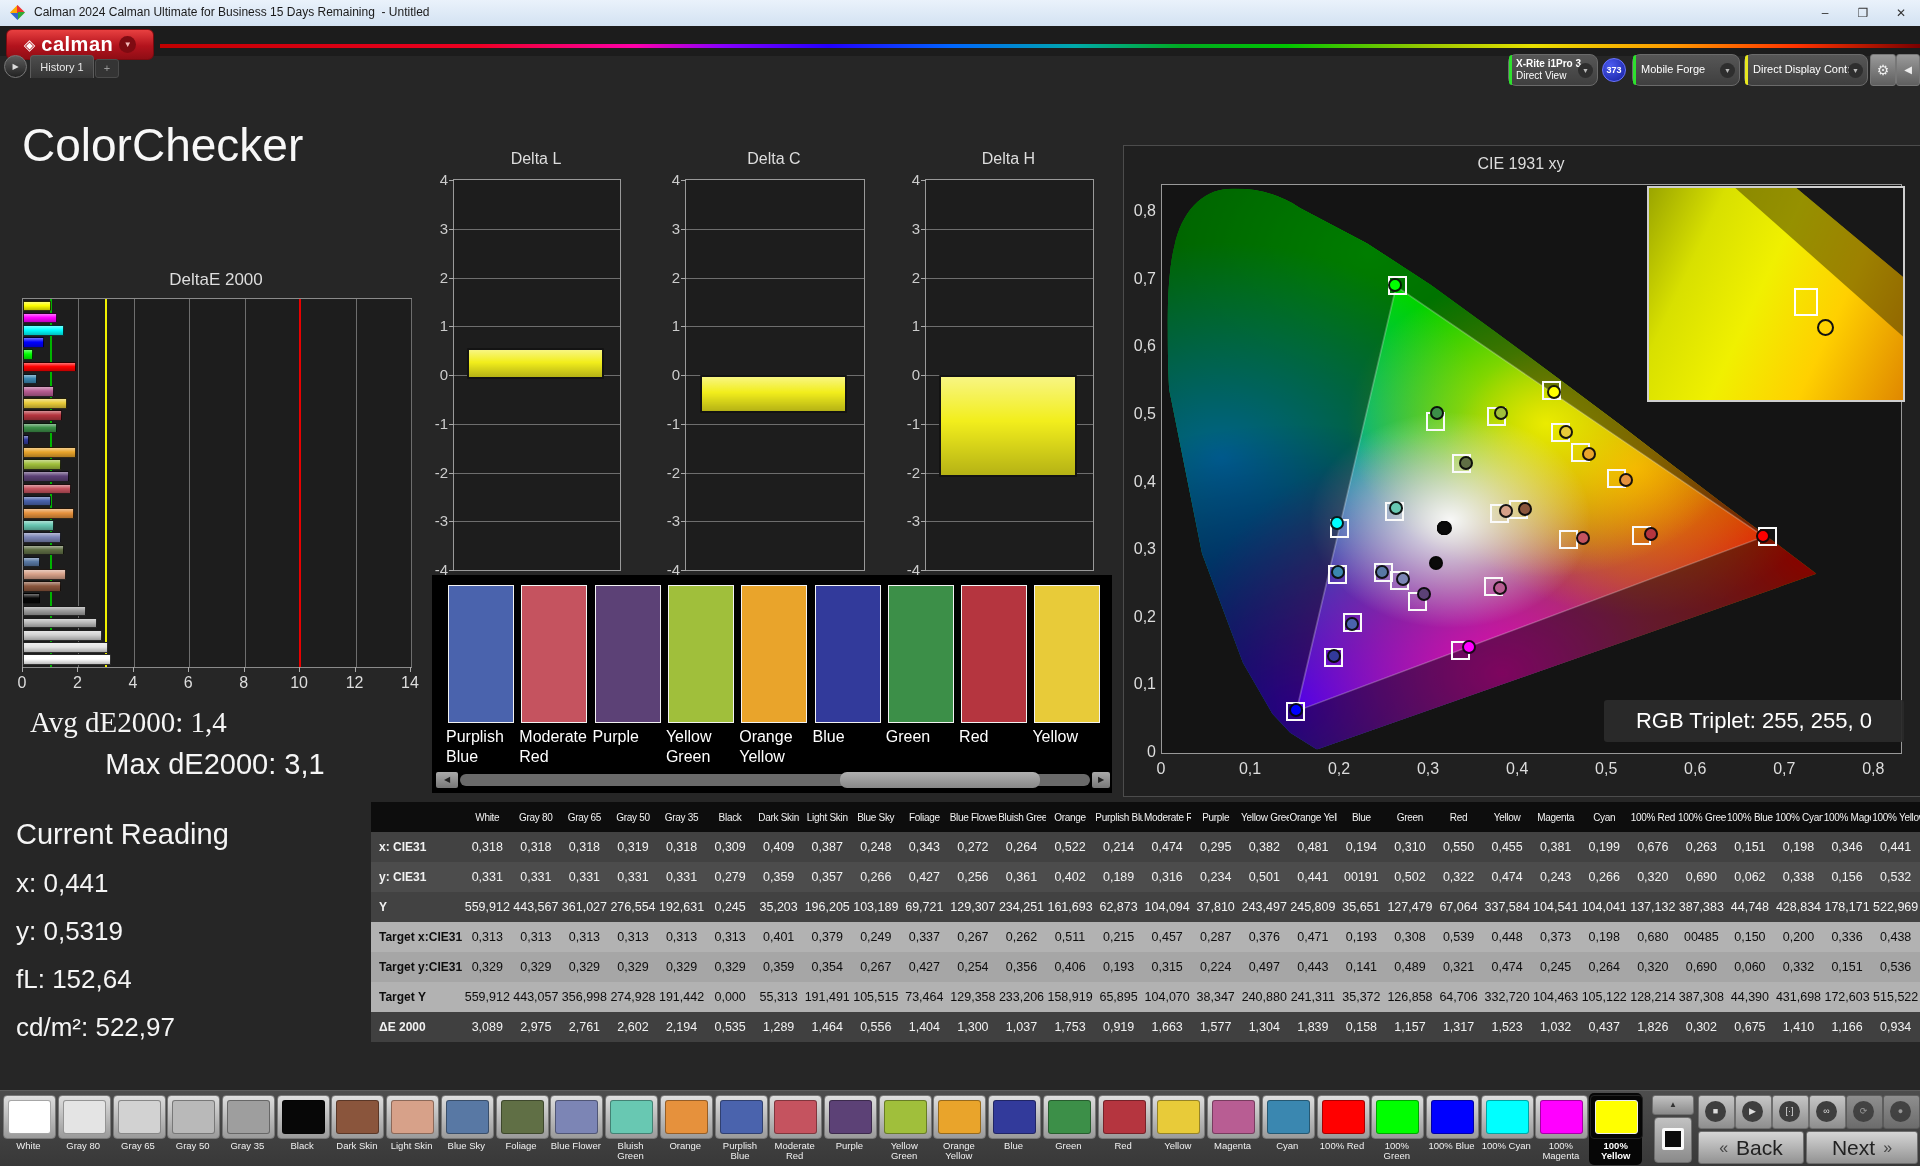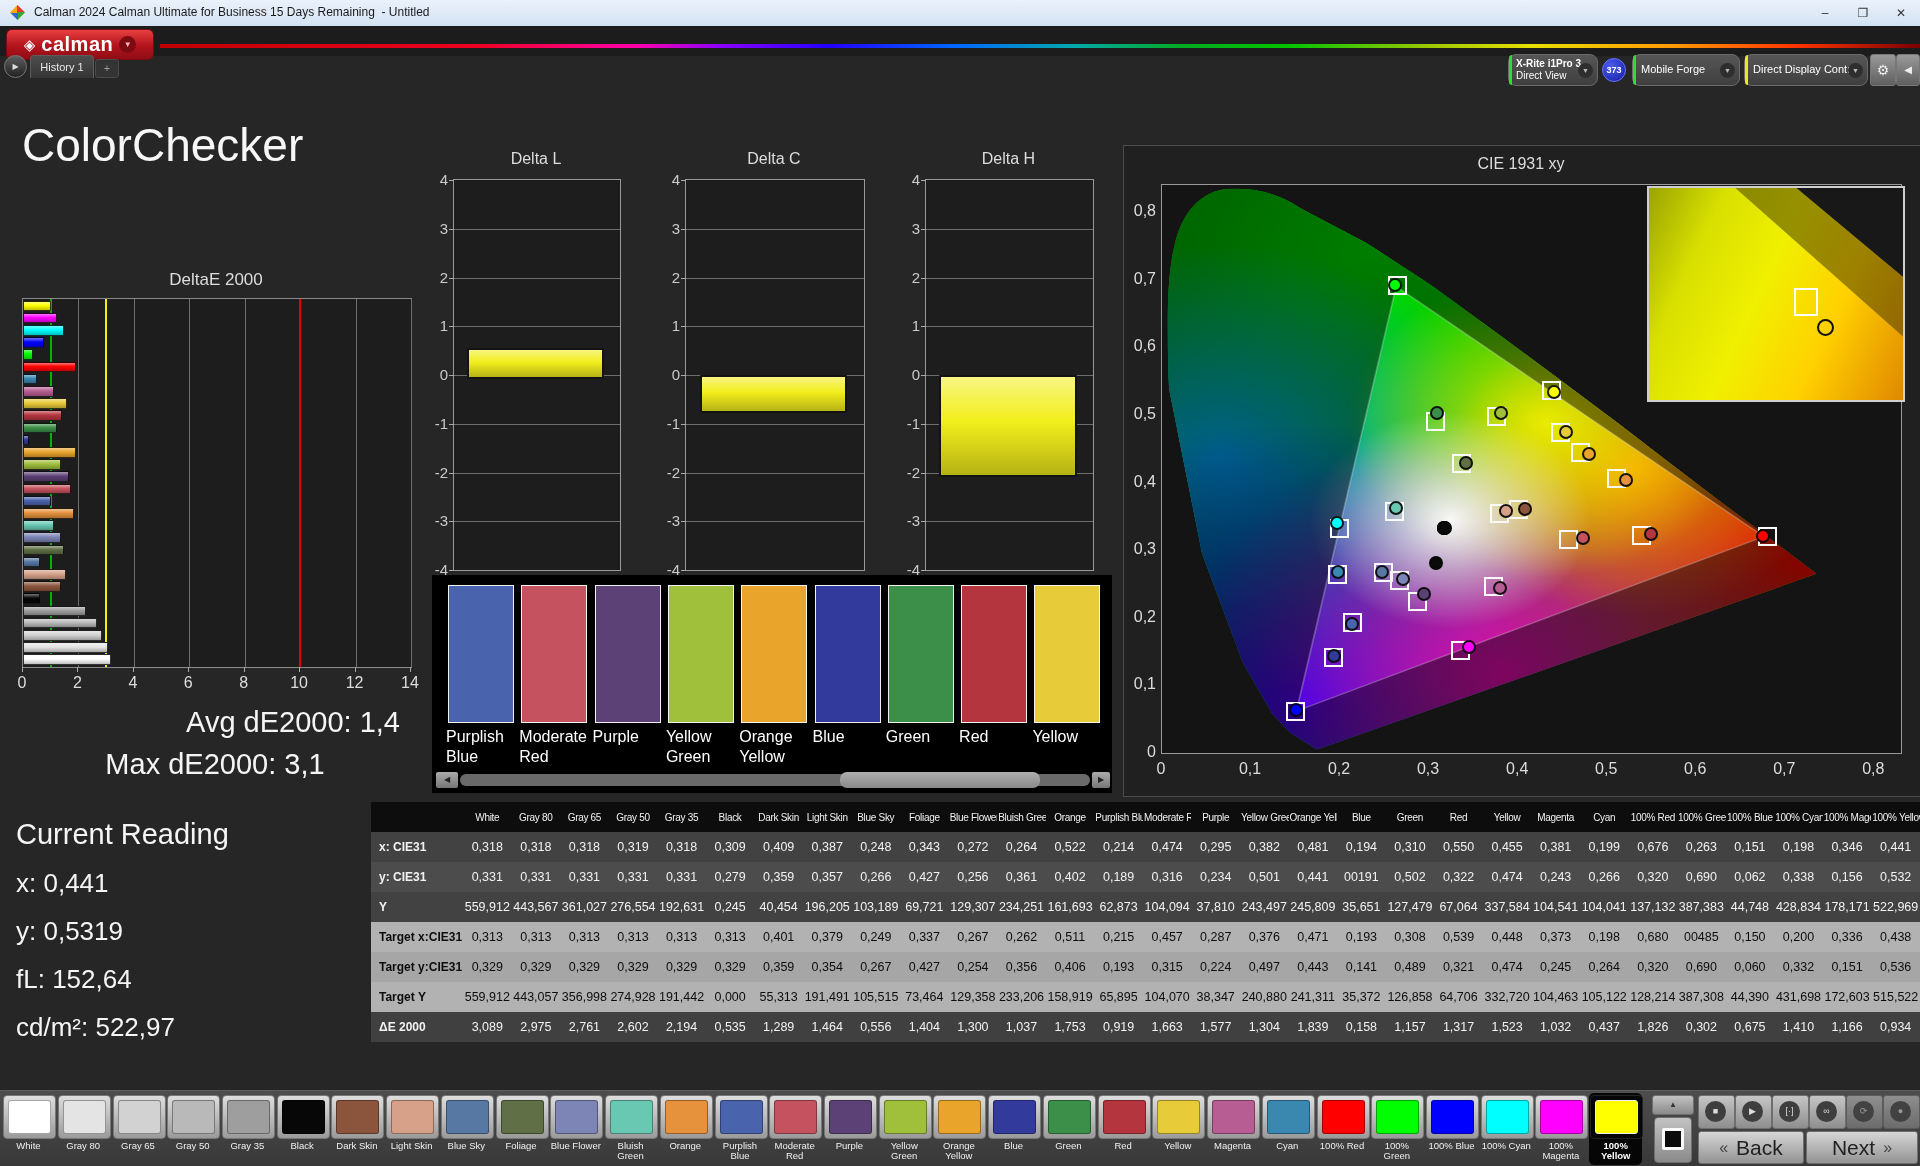--- a/index.html
+++ b/index.html
@@ -53,21 +53,21 @@
   #page-sub{left:24px;top:202px;font-size:19px;line-height:26px;color:#ececec;}
   #de-title{left:22px;top:270px;width:388px;text-align:center;font-size:17px;color:#ddd;}
   #de-plot{left:22px;top:298px;width:388px;height:368px;background:#1d1d1d;border:1px solid #8a8a8a;}
   .gridv{position:absolute;top:0;bottom:0;width:1px;background:#6e6e6e;}
   .refline{position:absolute;top:0;bottom:0;width:2px;}
   .debar{position:absolute;left:0;border:1px solid rgba(0,0,0,.8);border-radius:1px;}
   .xtick{position:absolute;transform:translateX(-50%);font-size:16px;color:#ddd;}
   .xtickmark{position:absolute;width:1px;height:5px;background:#aaa;top:0;}
   #de-xticks{left:22px;top:674px;width:390px;height:22px;}
   #de-xtickmarks{left:22px;top:667px;width:390px;height:6px;}
-  #avg-label{left:30px;top:706px;width:370px;text-align:right;font-size:29px;color:#f5f5f5;}
+  #avg-label{left:30px;top:706px;width:370px;text-align:left;font-size:29px;color:#f5f5f5;font-family:Liberation Serif, serif;}
   #max-label{left:30px;top:748px;width:370px;text-align:center;font-size:29px;color:#f5f5f5;}
   #reading-title{left:16px;top:818px;font-size:29px;color:#f5f5f5;}
   .readline{position:absolute;left:16px;font-size:26px;color:#f5f5f5;}
   
   .dc-title{position:absolute;top:150px;text-align:center;font-size:16px;color:#ddd;}
   .dc-plot{position:absolute;top:179px;height:390px;background:#1d1d1d;border:1px solid #999;}
   .gridh{position:absolute;left:0;right:0;height:1px;background:#6e6e6e;}
   .ytick{position:absolute;text-align:right;font-size:15px;color:#ccc;width:26px;}
   .ytickmark{position:absolute;width:5px;height:1px;background:#aaa;}
   .dbar{position:absolute;left:8%;width:80%;border:2px solid #131313;border-radius:1px;}
@@ -470,20 +470,21 @@
       <div class="cie-pt" title="100% Cyan" style="left: 176.3px; top: 339.4px; background: rgb(0, 255, 255);"></div>
       <div class="cie-pt" title="100% Magenta" style="left: 308.1px; top: 462.5px; background: rgb(255, 0, 255);"></div>
       <div class="cie-pt" title="100% Yellow" style="left: 392.7px; top: 208.3px; background: rgb(255, 255, 0);"></div>
     </div>
   <div class="abs" id="cie-inset">
     <div class="dark-corner"></div>
     <div class="band"></div>
     <div class="tsq"></div>
     <div class="mpt"></div>
   </div>
+  <div class="abs" id="rgb-box">RGB Triplet: 255, 255, 0</div>
   <div class="abs" id="cie-ylabels">
       <div class="cie-ylab" style="left: 1126px; top: 202px;">0,8</div>
       <div class="cie-ylab" style="left: 1126px; top: 269.7px;">0,7</div>
       <div class="cie-ylab" style="left: 1126px; top: 337.3px;">0,6</div>
       <div class="cie-ylab" style="left: 1126px; top: 404.9px;">0,5</div>
       <div class="cie-ylab" style="left: 1126px; top: 472.5px;">0,4</div>
       <div class="cie-ylab" style="left: 1126px; top: 540.1px;">0,3</div>
       <div class="cie-ylab" style="left: 1126px; top: 607.8px;">0,2</div>
       <div class="cie-ylab" style="left: 1126px; top: 675.4px;">0,1</div>
       <div class="cie-ylab" style="left: 1126px; top: 743px;">0</div>
@@ -638,21 +639,21 @@
             <td>0,532</td>
           </tr>
           <tr style="background: rgb(66, 66, 66); color: rgb(242, 242, 242);">
             <td class="rowlabel">Y</td>
             <td>559,912</td>
             <td>443,567</td>
             <td>361,027</td>
             <td>276,554</td>
             <td>192,631</td>
             <td>0,245</td>
-            <td>40,454</td>
+            <td>35,203</td>
             <td>196,205</td>
             <td>103,189</td>
             <td>69,721</td>
             <td>129,307</td>
             <td>234,251</td>
             <td>161,693</td>
             <td>62,873</td>
             <td>104,094</td>
             <td>37,810</td>
             <td>243,497</td>

